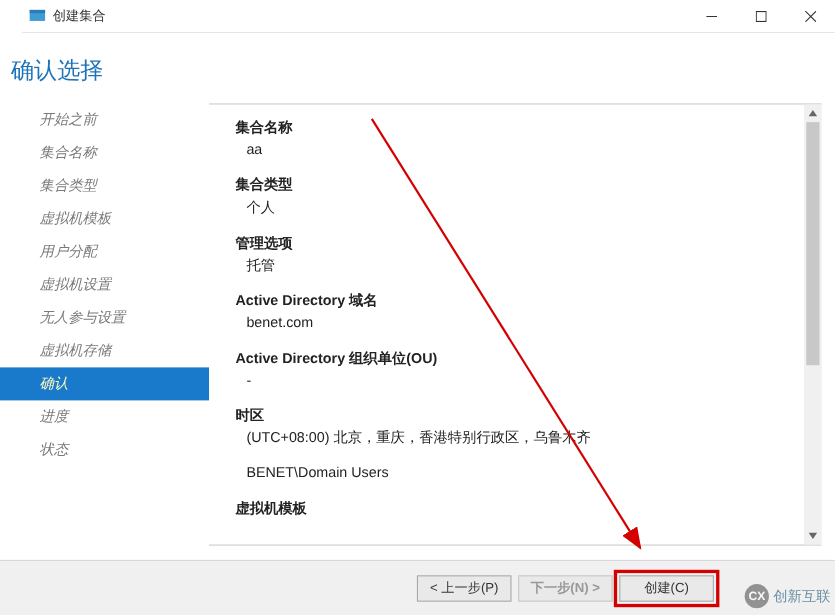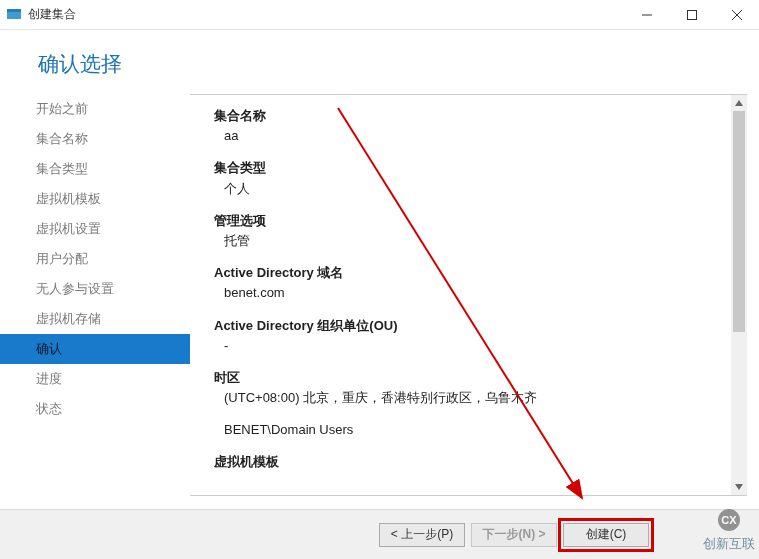--- a/index.html
+++ b/index.html
@@ -11,20 +11,21 @@
   height: 559px;
   overflow: hidden;
   position: relative;
 }
 .titlebar {
   height: 30px;
   display: flex;
   align-items: center;
   padding-left: 6px;
   border-bottom: 1px solid #e5e5e5;
+  margin-left: 20px;
 }
 .titlebar .app-icon {
   width: 16px;
   height: 16px;
   margin-right: 6px;
   display: inline-flex;
 }
 .titlebar .title { color: #333; font-size: 12px; flex: 1; }
 .win-controls { display: flex; height: 100%; }
 .win-btn {
@@ -34,40 +35,41 @@
   align-items: center;
   justify-content: center;
   color: #333;
 }
 .win-btn svg { width: 10px; height: 10px; }
 
 .page-heading {
   color: #1E73B8;
   font-size: 21px;
   font-weight: 400;
-  padding: 20px 0 16px 38px;
+  padding: 20px 0 16px 10px;
 }
 
 .content-area {
   display: flex;
   height: 402px;
 }
 .sidebar {
   width: 190px;
   padding-top: 0;
+  font-style: italic;
 }
 .sidebar-item {
   padding: 6px 0 6px 36px;
   color: #7a7a7a;
   font-size: 13px;
   cursor: default;
 }
 .sidebar-item.selected {
   background: #1979CA;
-  color: #0f172a;
+  color: #fef9c3;
 }
 
 .details-wrap {
   flex: 1;
   position: relative;
   margin-right: 12px;
   border-top: 1px solid #ccc;
   border-bottom: 1px solid #ccc;
 }
 .details {
@@ -149,21 +151,20 @@
 }
 
 .watermark {
   position: absolute;
   right: 4px;
   bottom: 6px;
   display: flex;
   align-items: center;
   gap: 4px;
   opacity: 0.6;
-  flex-direction: column;
 }
 .watermark .wm-icon {
   width: 22px;
   height: 22px;
   border-radius: 50%;
   background: #555;
   display: flex;
   align-items: center;
   justify-content: center;
   color: #fff;
@@ -204,22 +205,22 @@
 </div>
 
 <div class="page-heading">确认选择</div>
 
 <div class="content-area">
   <div class="sidebar">
     <div class="sidebar-item">开始之前</div>
     <div class="sidebar-item">集合名称</div>
     <div class="sidebar-item">集合类型</div>
     <div class="sidebar-item">虚拟机模板</div>
+    <div class="sidebar-item">用户分配</div>
     <div class="sidebar-item">虚拟机设置</div>
-    <div class="sidebar-item">用户分配</div>
     <div class="sidebar-item">无人参与设置</div>
     <div class="sidebar-item">虚拟机存储</div>
     <div class="sidebar-item selected">确认</div>
     <div class="sidebar-item">进度</div>
     <div class="sidebar-item">状态</div>
   </div>
 
   <div class="details-wrap">
     <div class="details">
       <div class="detail-block">

